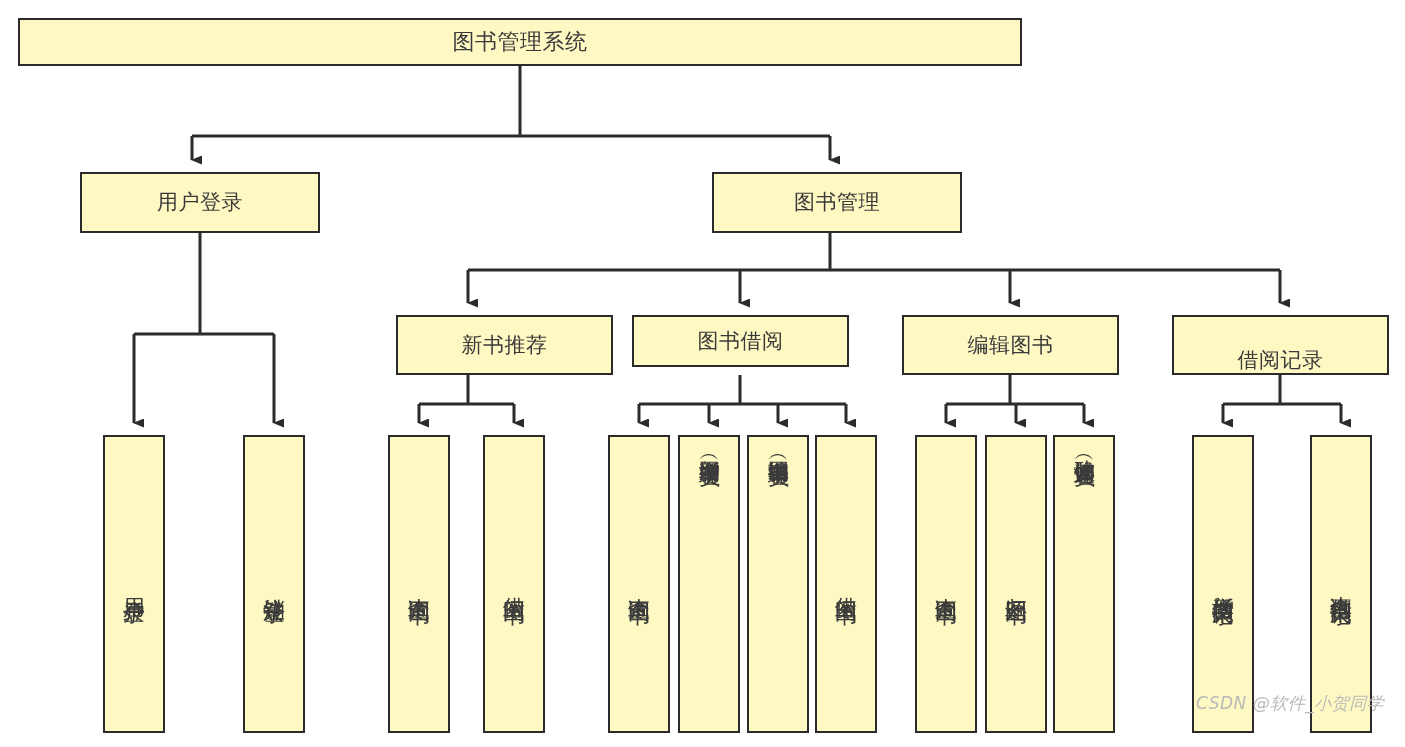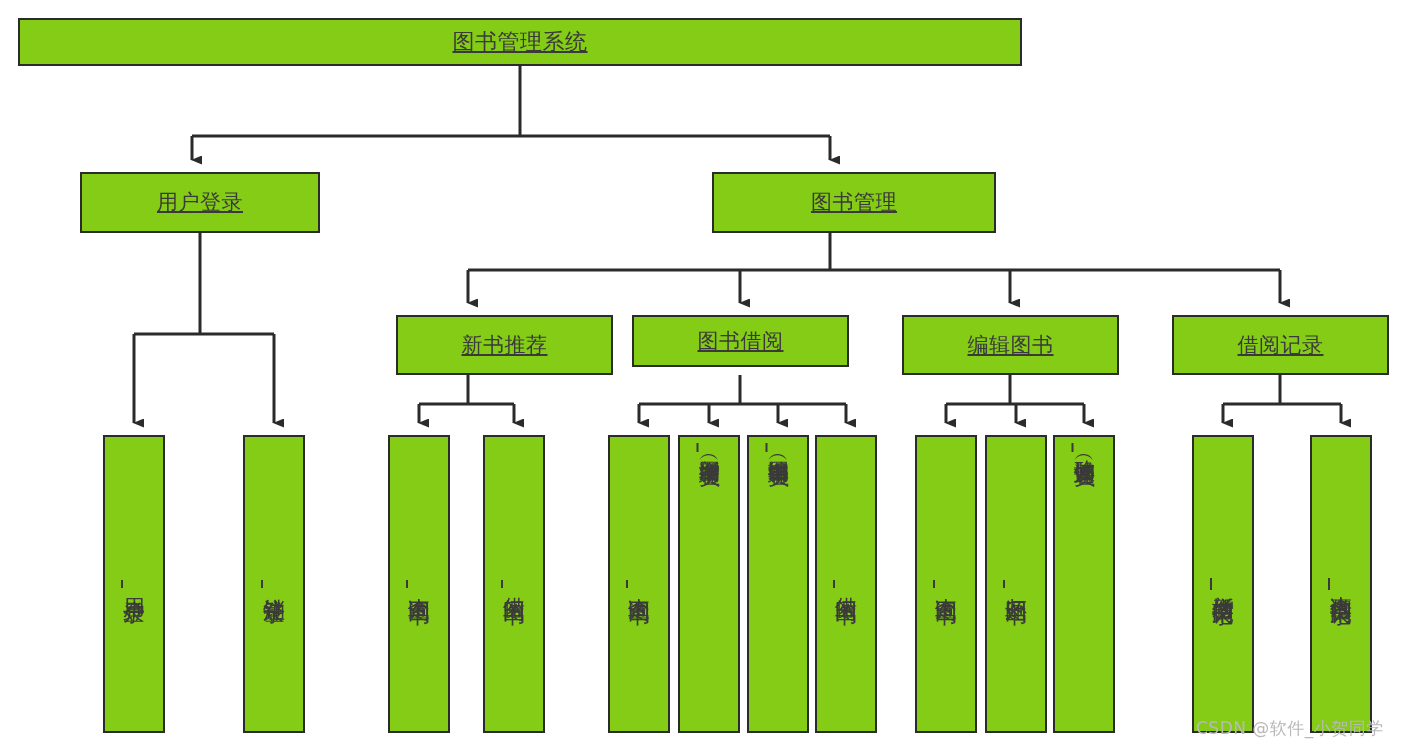--- a/index.html
+++ b/index.html
@@ -23,26 +23,25 @@
     left: 0;
     top: 0;
     width: 1405px;
     height: 747px;
     pointer-events: none;
   }
   .node {
     position: absolute;
     box-sizing: border-box;
     border: 2.5px solid #2b2b2b;
-    background: #84cc16;
+    background: #fef9c3;
     display: flex;
     align-items: center;
     justify-content: center;
     color: #3a3a3a;
-    text-decoration: underline;
   }
   .node .label {
     display: block;
     line-height: 1.18;
     letter-spacing: 0.5px;
     text-align: center;
     color: #3a3a3a;
   }
   
   .node.h .label {
@@ -137,34 +136,34 @@
     </g>
   </svg>
 
   <div class="node h root" style="left:18px; top:18px; width:1004px; height:48px;">
     <span class="label">图书管理系统</span>
   </div>
 
   <div class="node h" style="left:80px; top:172px; width:240px; height:61px;">
     <span class="label">用户登录</span>
   </div>
-  <div class="node h" style="left:712px; top:172px; width:284px; height:61px;">
+  <div class="node h" style="left:712px; top:172px; width:250px; height:61px;">
     <span class="label">图书管理</span>
   </div>
 
   <div class="node h" style="left:360px; top:315px; width:217px; height:60px;margin-left:36px;">
     <span class="label">新书推荐</span>
   </div>
   <div class="node h" style="left:632px; top:315px; width:217px; height:52px;">
     <span class="label">图书借阅</span>
   </div>
   <div class="node h" style="left:902px; top:315px; width:217px; height:60px;">
     <span class="label">编辑图书</span>
   </div>
-  <div class="node h" style="left:1172px; top:315px; width:217px; height:60px;">
+  <div class="node h" style="left:1172px; top:315px; width:217px; height:60px;align-items:flex-end;">
     <span class="label">借阅记录</span>
   </div>
 
   <div class="node v center" style="left:103px; top:435px; width:62px; height:298px;">
     <span class="label">用户登录</span>
   </div>
   <div class="node v center" style="left:243px; top:435px; width:62px; height:298px;">
     <span class="label">注销登录</span>
   </div>
 
@@ -198,15 +197,15 @@
     <span class="label">确认归还（管理员）</span>
   </div>
 
   <div class="node v center" style="left:1192px; top:435px; width:62px; height:298px;">
     <span class="label">新增借阅记录</span>
   </div>
   <div class="node v center" style="left:1310px; top:435px; width:62px; height:298px;">
     <span class="label">查询借阅记录</span>
   </div>
 
-  <div class="watermark" style="left:1196px; top:717px;">CSDN @软件_小贺同学</div>
+  <div class="watermark" style="left:1196px; top:692px;font-style:italic;">CSDN @软件_小贺同学</div>
 
 </div>
 
 </body></html>

